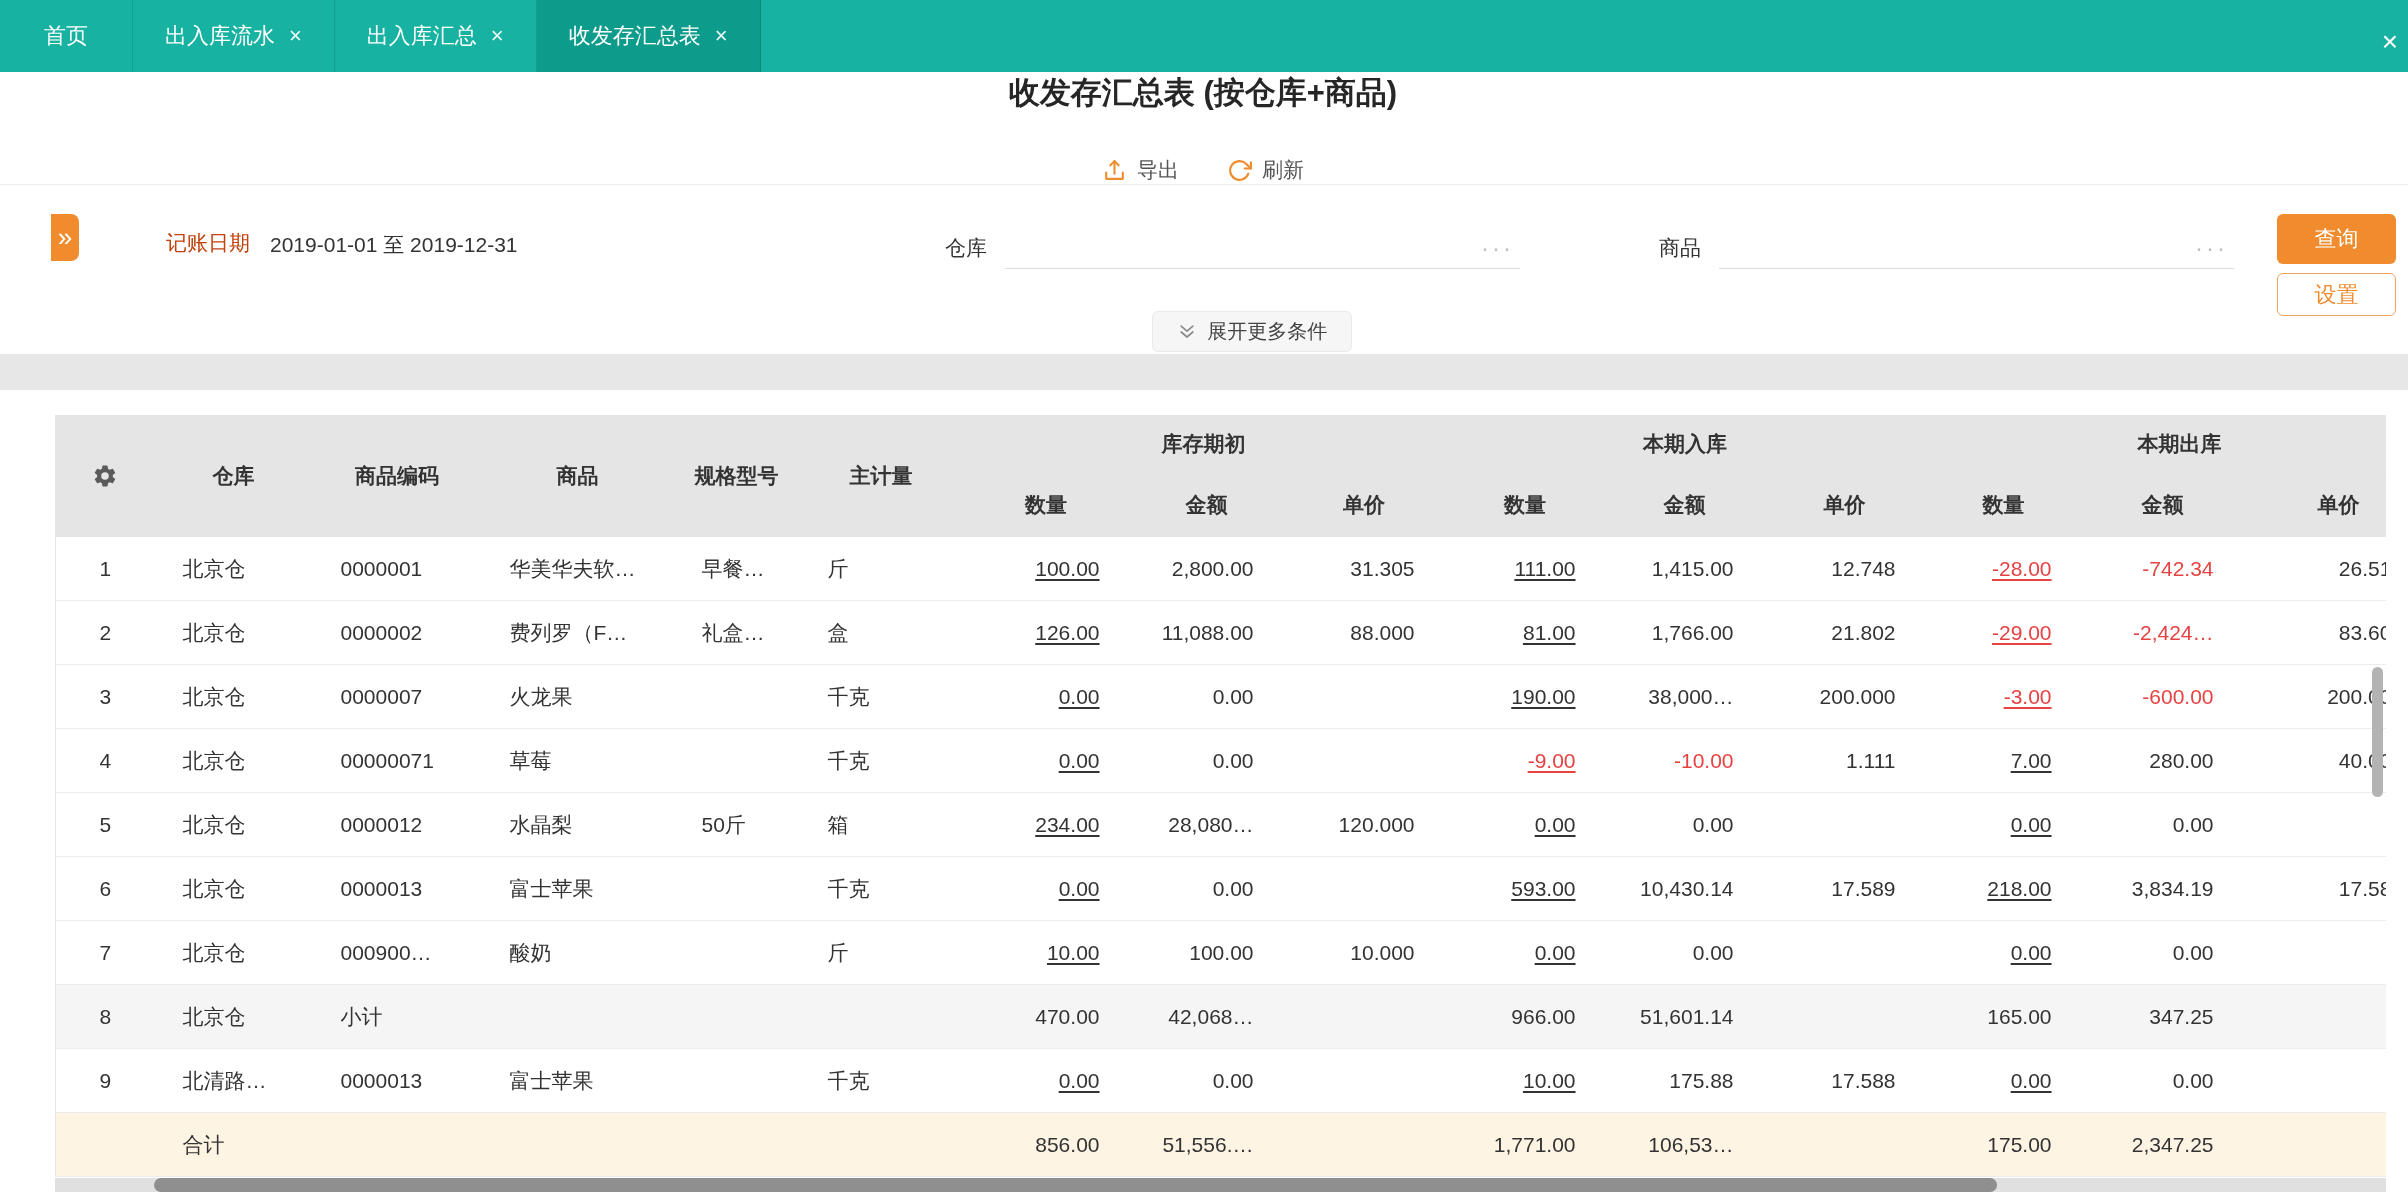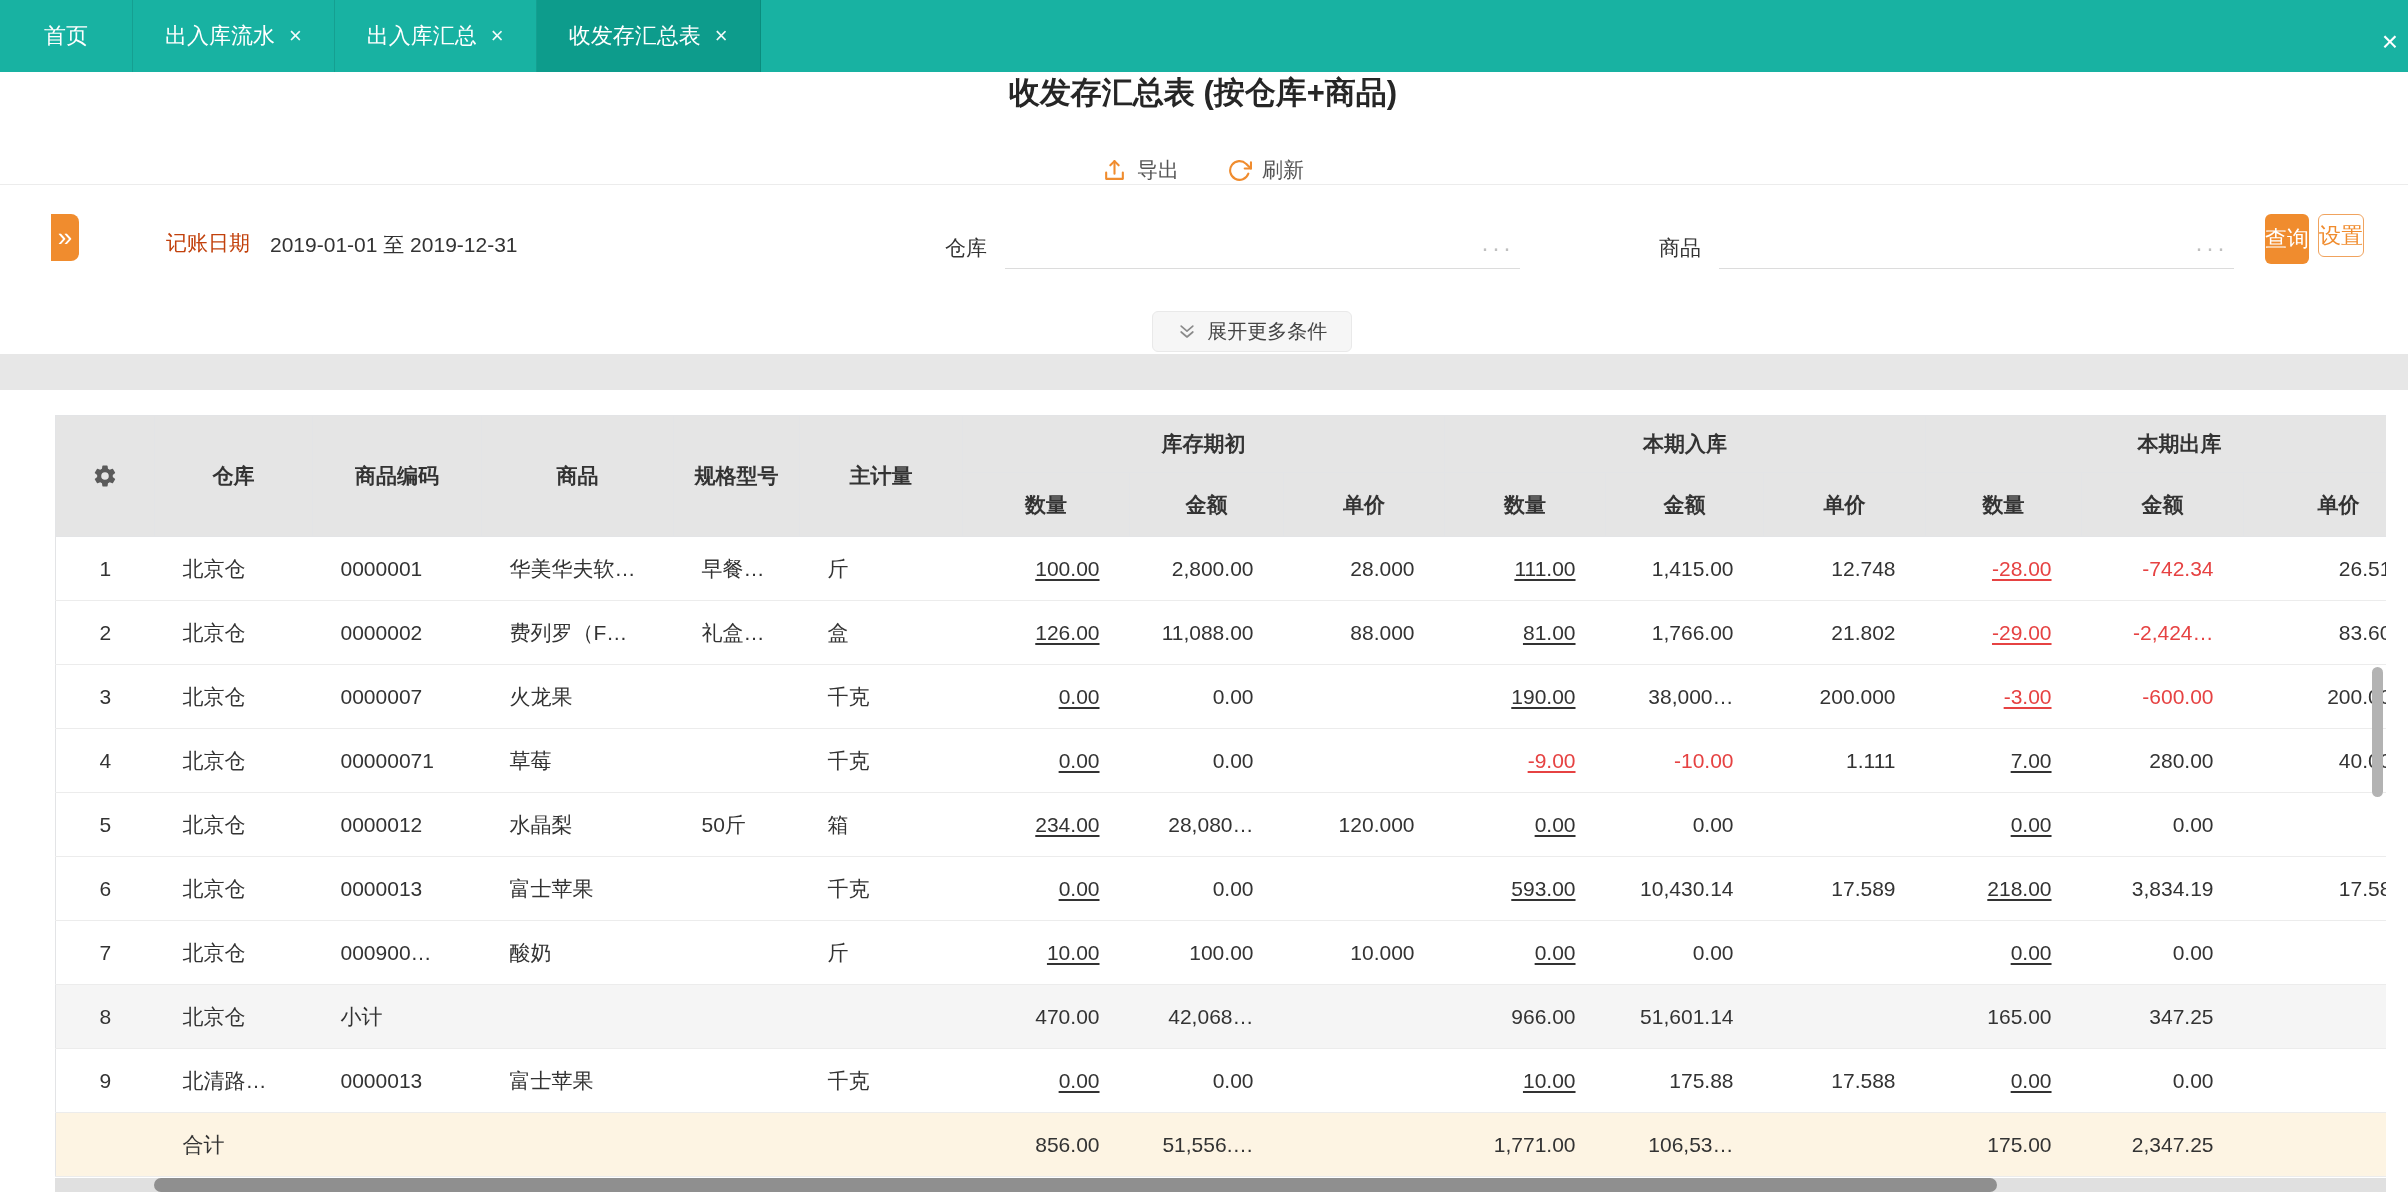--- a/index.html
+++ b/index.html
@@ -37,21 +37,21 @@
     cursor:pointer; white-space:nowrap; }
   .chip.active { background:#16ab9c; border-color:#16ab9c; color:#fff; }
   .date-range { font-size:21px; color:#333; margin-top:10px; }
   .field { position:absolute; top:36px; display:flex; align-items:flex-end; height:48px; }
   .field.warehouse { left:945px; }
   .field.product { left:1659px; }
   .field-label { font-size:21px; color:#333; margin-right:18px; line-height:42px; }
   .field-input { width:515px; height:42px; border-bottom:1px solid #dcdcdc; display:flex;
     align-items:center; justify-content:flex-end; cursor:text; }
   .dots { color:#bfbfbf; font-size:24px; letter-spacing:3px; padding-right:6px; cursor:pointer; line-height:1; }
-  .filter-buttons { position:absolute; right:24px; top:29px; display:flex; flex-direction:row; gap:9px; width:119px; }
+  .filter-buttons { position:absolute; right:12px; top:29px; display:flex; flex-direction:column; gap:9px; width:119px; }
   .btn-query { height:50px; background:#f08c2e; color:#fff; border:none; border-radius:6px; font-size:22px;
     cursor:pointer; font-family:inherit; }
   .btn-settings { height:43px; background:#fff; color:#f08c2e; border:1px solid #f0a35e; border-radius:6px;
     font-size:22px; cursor:pointer; font-family:inherit; }
   .expand-bar { position:absolute; left:52%; transform:translateX(-50%); bottom:2px; height:41px; padding:0 24px;
     background:#f6f6f6; border:1px solid #e9e9e9; border-radius:6px; display:flex; align-items:center; gap:10px;
     font-size:20px; color:#444; cursor:pointer; }
 
   .gray-band { height:36px; background:#e7e7e7; }
 
@@ -210,21 +210,21 @@
     <tbody id="tbody">
         <tr>
           <td class="c-idx">1</td>
           <td class="c-left">北京仓</td>
           <td class="c-left">0000001</td>
           <td class="c-left">华美华夫软…</td>
           <td class="c-left">早餐…</td>
           <td class="c-left">斤</td>
           <td class="c-num"><span class="qty-link">100.00</span></td>
           <td class="c-num"><span>2,800.00</span></td>
-          <td class="c-num"><span>28.000</span></td>
+          <td class="c-num"><span>31.305</span></td>
           <td class="c-num"><span class="qty-link">111.00</span></td>
           <td class="c-num"><span>1,415.00</span></td>
           <td class="c-num"><span>12.748</span></td>
           <td class="c-num"><span class="qty-link neg">-28.00</span></td>
           <td class="c-num"><span class="neg">-742.34</span></td>
           <td class="c-num"><span>26.512</span></td>
         </tr>
         <tr>
           <td class="c-idx">2</td>
           <td class="c-left">北京仓</td>

